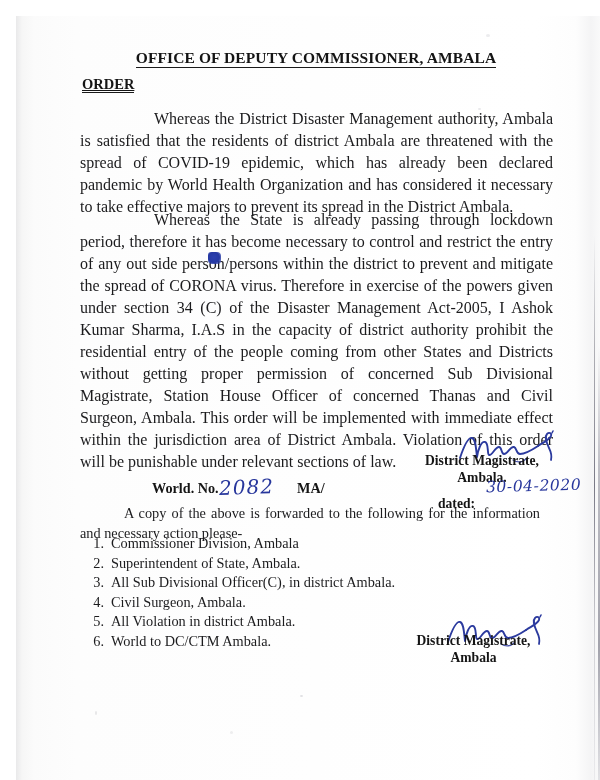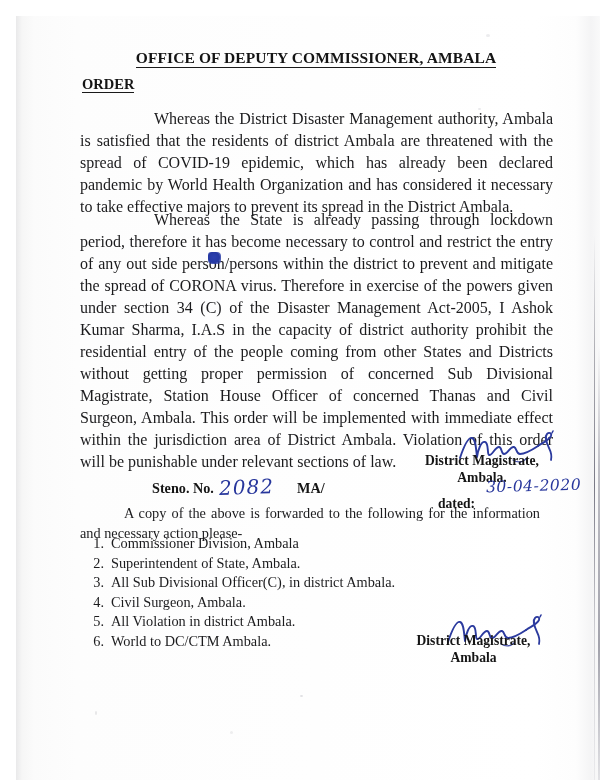--- a/index.html
+++ b/index.html
@@ -73,20 +73,21 @@
     position: absolute;
     left: 66px;
     top: 60px;
     font-weight: bold;
     font-size: 14.5px;
     color: #151515;
   }
   .order-label span {
     border-bottom: 1.5px solid #1a1a1a;
     padding-bottom: 0px;
+    text-decoration: underline;
   }
 
   
   .body-block {
     position: absolute;
     left: 64px;
     width: 473px;
     text-align: justify;
     text-justify: inter-word;
     font-size: 16px;
@@ -279,21 +280,21 @@
       <path d="M57 30 C62 33, 67 32, 70 29" stroke-width="1.4" opacity="0.85"></path>
     </g>
   </svg>
 
   <div class="sig-block-1">
     <span>District Magistrate,</span>
     <span class="sig-line-2">Ambala.</span>
   </div>
 
   <div class="endst-row">
-    <div class="endst-label">Steno. No.</div>
+    <div class="endst-label">World. No.</div>
     <div class="endst-number">2082</div>
     <div class="endst-ma">MA/</div>
     <div class="dated-label">dated:</div>
     <div class="dated-value">30-04-2020</div>
   </div>
 
   <div class="forward-note">
     <p>A copy of the above is forwarded to the following for the information and necessary action please-</p>
   </div>
 

